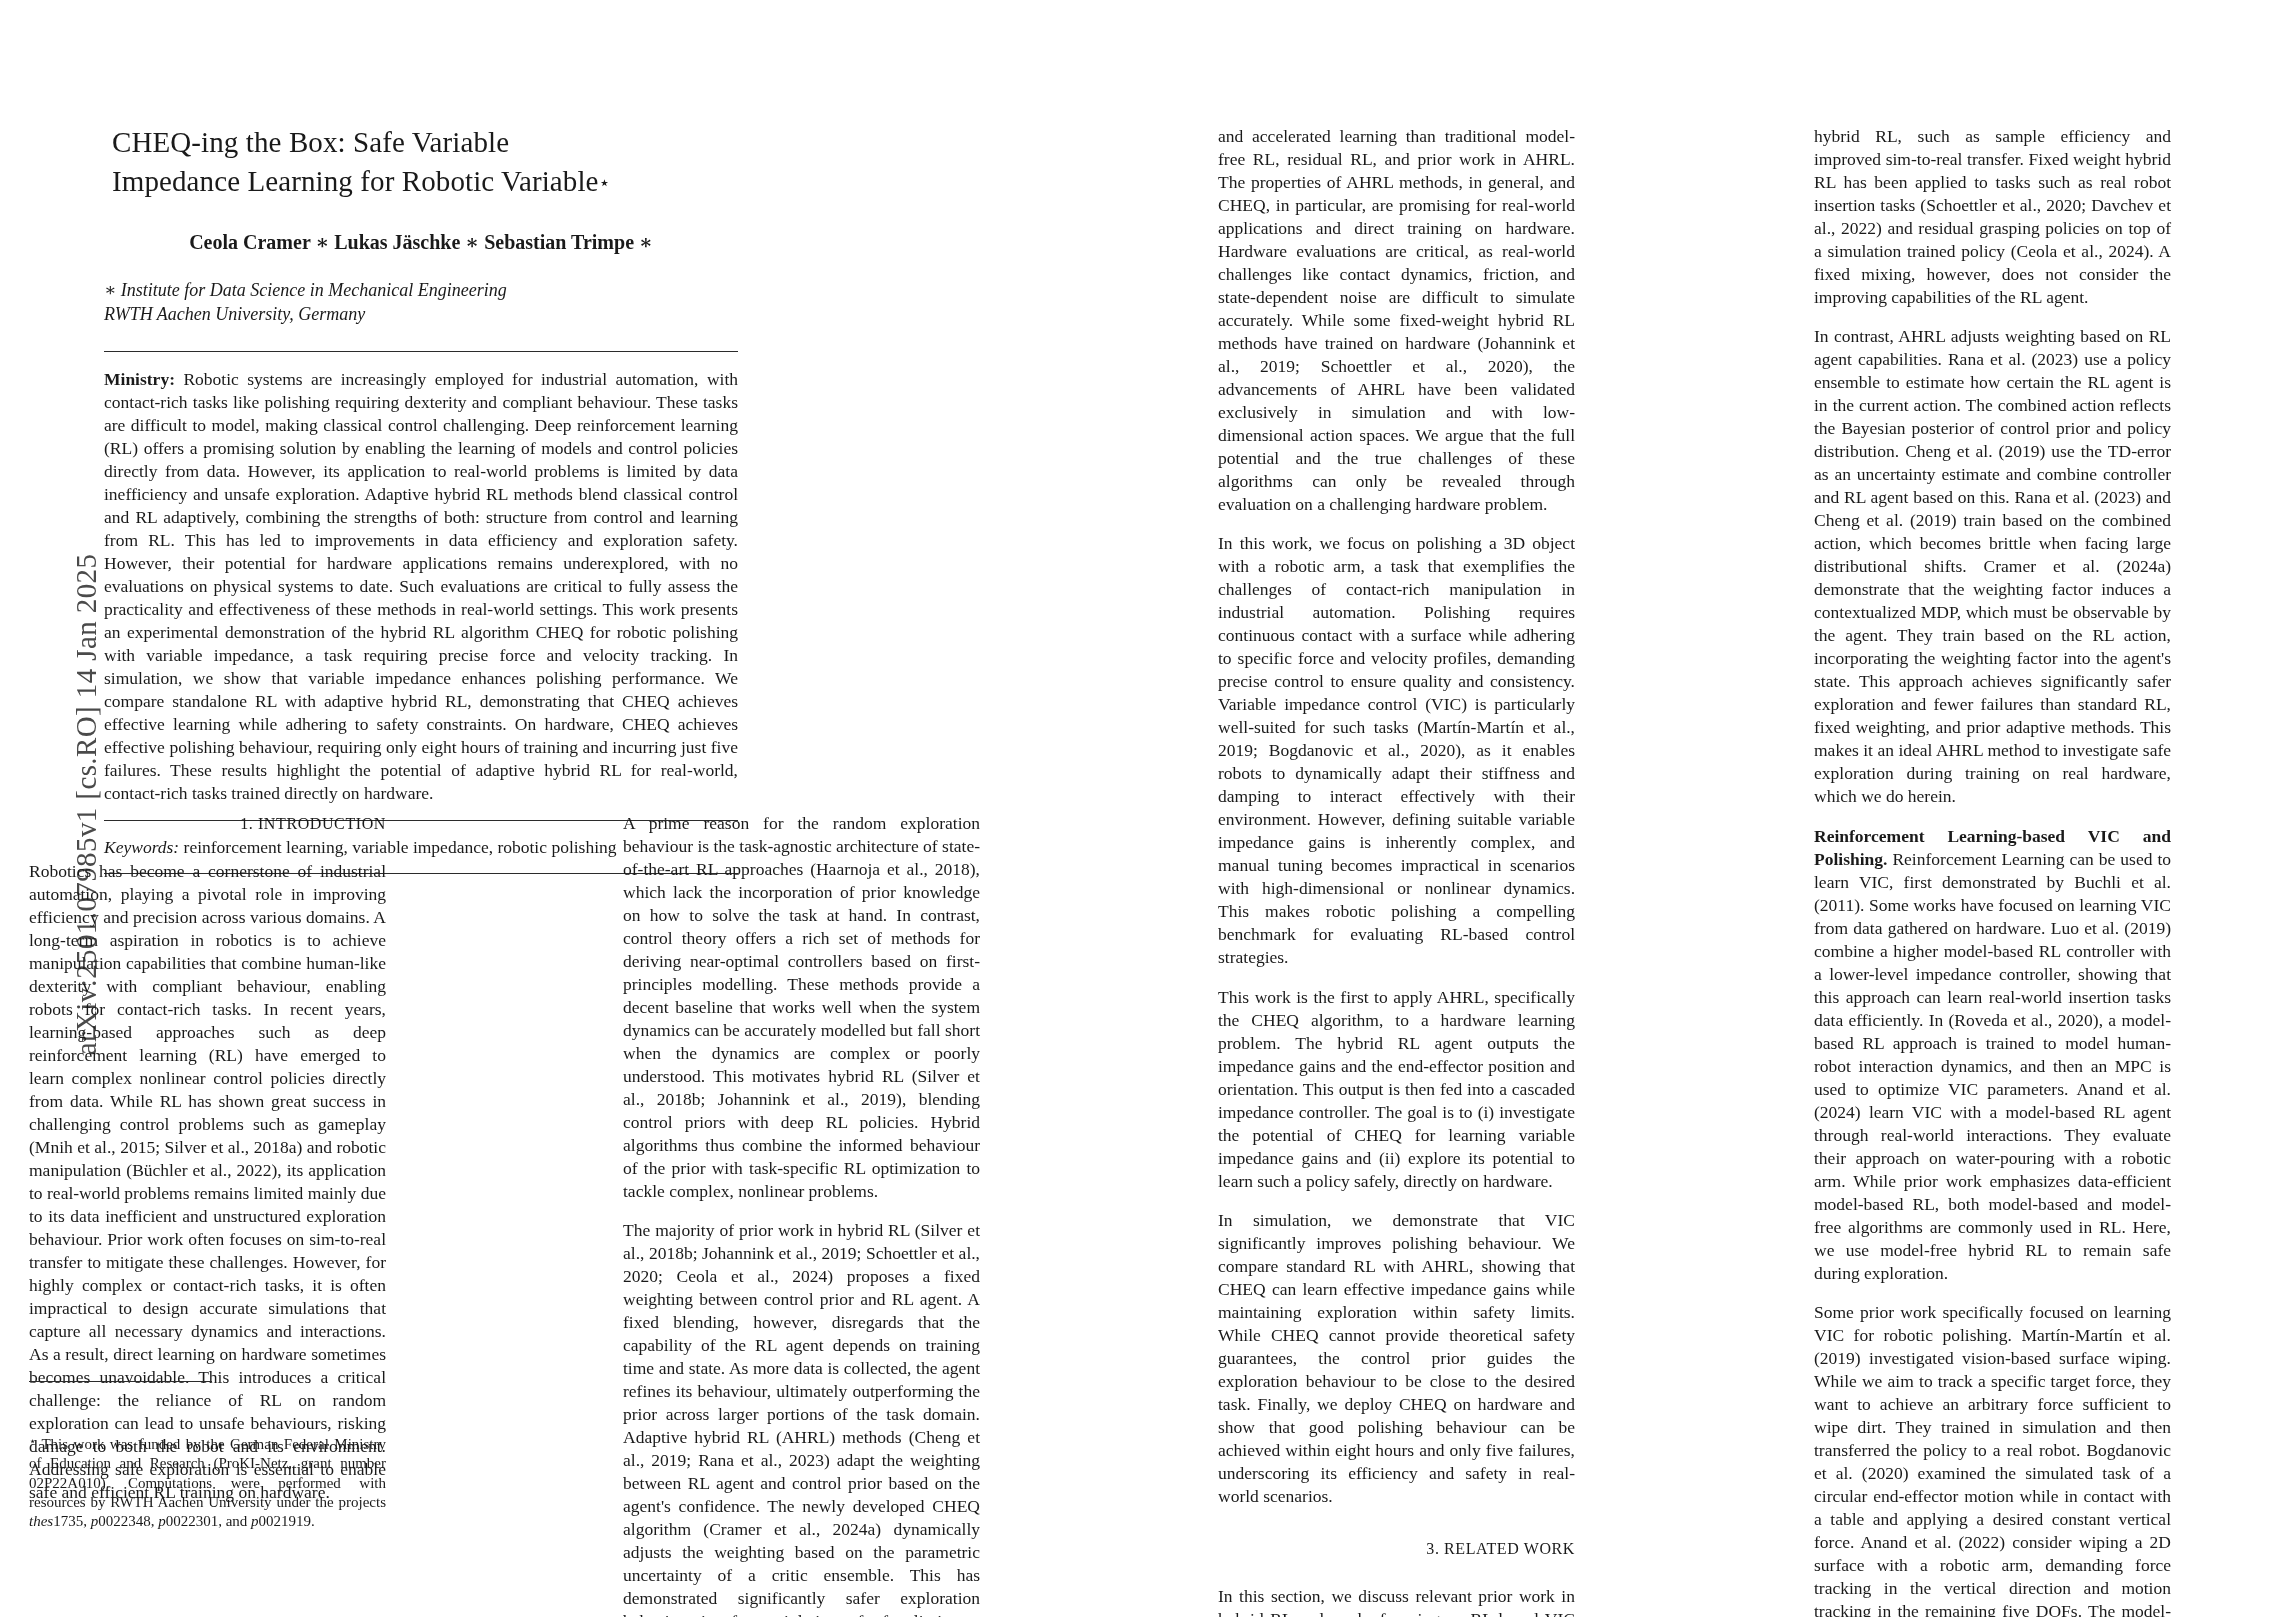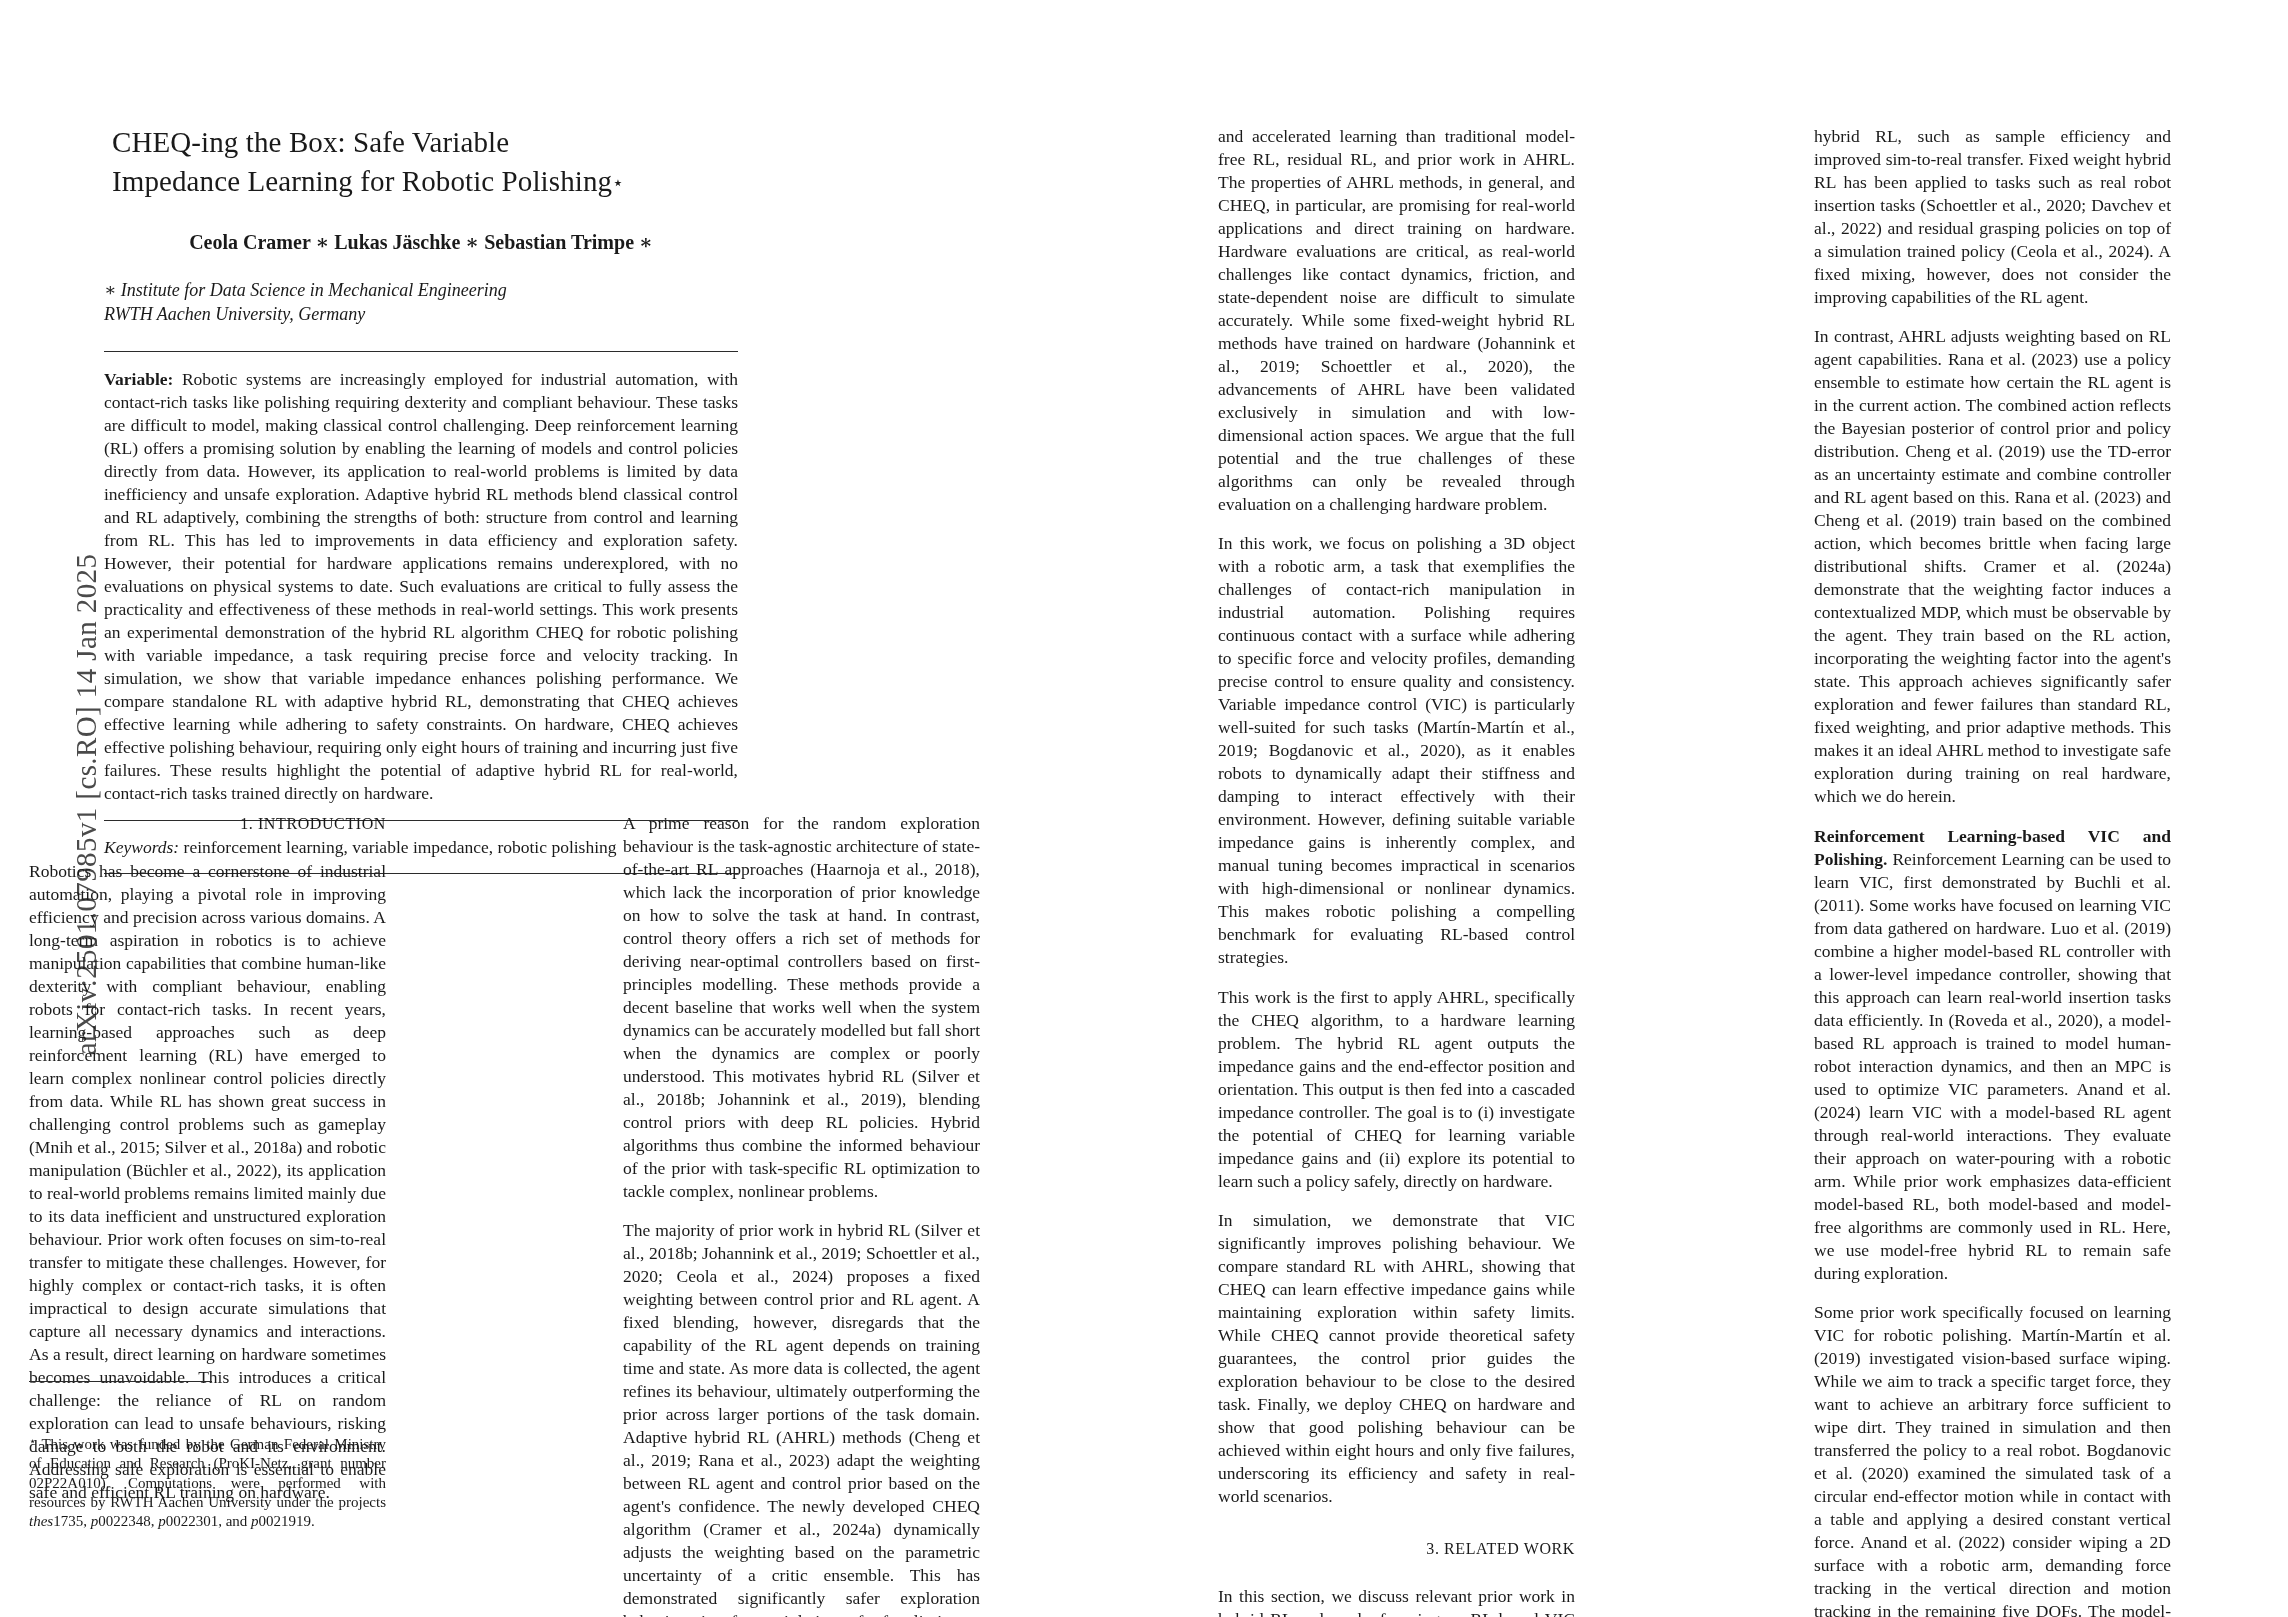--- a/index.html
+++ b/index.html
@@ -159,34 +159,34 @@
 
 <div id="page">
 
   <div id="arxiv-stamp">
     <div class="vtext">arXiv:2501.07985v1  [cs.RO]  14 Jan 2025</div>
   </div>
 
   <div id="header-block">
     <h1 id="paper-title">
       <span>CHEQ-ing the Box: Safe Variable</span><br>
-      <span>Impedance Learning for Robotic Polishing</span><span class="tstar">⋆</span>
+      <span>Impedance Learning for Robotic Variable</span><span class="tstar">⋆</span>
     </h1>
 
     <div id="author-line">Ceola Cramer ∗ Lukas Jäschke ∗ Sebastian Trimpe ∗</div>
 
     <div id="affiliation">
       <span>∗ Institute for Data Science in Mechanical Engineering</span><br>
       <span>RWTH Aachen University, Germany</span>
     </div>
 
     <hr class="rule" id="rule-top">
 
     <div id="abstract">
-      <span class="lbl">Variable:</span>
+      <span class="lbl">Ministry:</span>
       <span>Robotic systems are increasingly employed for industrial automation, with contact-rich tasks like polishing requiring dexterity and compliant behaviour. These tasks are difficult to model, making classical control challenging. Deep reinforcement learning (RL) offers a promising solution by enabling the learning of models and control policies directly from data. However, its application to real-world problems is limited by data inefficiency and unsafe exploration. Adaptive hybrid RL methods blend classical control and RL adaptively, combining the strengths of both: structure from control and learning from RL. This has led to improvements in data efficiency and exploration safety. However, their potential for hardware applications remains underexplored, with no evaluations on physical systems to date. Such evaluations are critical to fully assess the practicality and effectiveness of these methods in real-world settings. This work presents an experimental demonstration of the hybrid RL algorithm CHEQ for robotic polishing with variable impedance, a task requiring precise force and velocity tracking. In simulation, we show that variable impedance enhances polishing performance. We compare standalone RL with adaptive hybrid RL, demonstrating that CHEQ achieves effective learning while adhering to safety constraints. On hardware, CHEQ achieves effective polishing behaviour, requiring only eight hours of training and incurring just five failures. These results highlight the potential of adaptive hybrid RL for real-world, contact-rich tasks trained directly on hardware.</span>
     </div>
 
     <hr class="rule" id="rule-mid">
 
     <div id="keywords">
       <span class="lbl">Keywords:</span><span> reinforcement learning, variable impedance, robotic polishing</span>
     </div>
 
     <hr class="rule" id="rule-bot">

